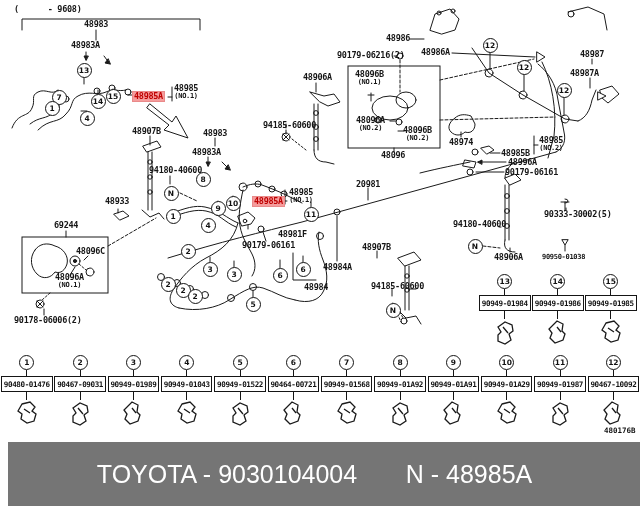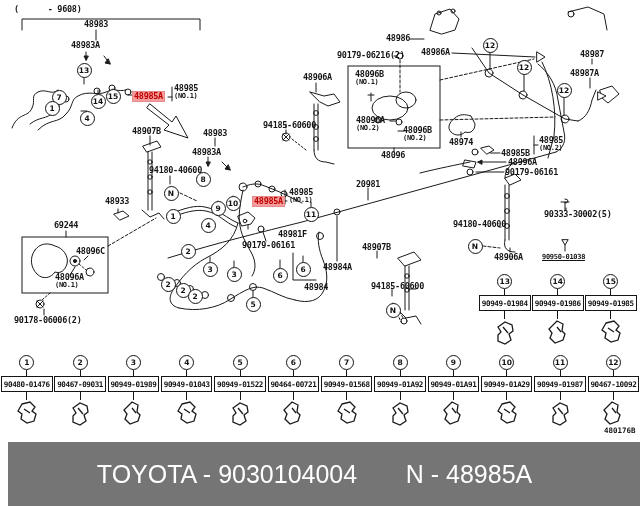--- a/index.html
+++ b/index.html
@@ -1,17 +1,17 @@
 <!DOCTYPE html>
 <html><head>
 <meta charset="utf-8">
 <style>
   html,body{margin:0;padding:0;background:#fff;}
   #stage{position:relative;width:640px;height:506px;background:#ffffff;overflow:hidden;
-         font-family:"DejaVu Sans Mono",monospace;}
+         font-family:"DejaVu Sans Mono",monospace;text-align:center;}
   #artwork{position:absolute;left:0;top:0;}
   #label-layer,#callout-layer,#legend-layer{position:absolute;left:0;top:0;width:640px;height:442px;}
   .part-label{position:absolute;font:bold 8.5px "DejaVu Sans Mono",monospace;color:#151515;
               white-space:pre;line-height:1.08;letter-spacing:-0.3px;}
   .part-label .l2{font-size:7px;font-weight:bold;}
   .part-label.small{font-size:7px;}
   .part-label.hl{background:#f59c9c;color:#bf0000;border:1px solid #e98a8a;padding:0 1px;line-height:1.0;}
   .callout{position:absolute;width:13px;height:13px;border:1.4px solid #151515;border-radius:50%;
            background:#fff;display:flex;align-items:center;justify-content:center;
            font:bold 7.5px "DejaVu Sans",sans-serif;color:#111;}
@@ -232,21 +232,21 @@
       <div class="part-label" style="left: 570px; top: 69px;">48987A</div>
       <div class="part-label" style="left: 356px; top: 180px;">20981</div>
       <div class="part-label" style="left: 449px; top: 138px;">48974</div>
       <div class="part-label" style="left: 539px; top: 136px;">48985<div class="l2">(NO.2)</div></div>
       <div class="part-label" style="left: 501px; top: 149px;">48985B</div>
       <div class="part-label" style="left: 508px; top: 158px;">48996A</div>
       <div class="part-label" style="left: 505px; top: 168px;">90179-06161</div>
       <div class="part-label" style="left: 544px; top: 210px;">90333-30002(5)</div>
       <div class="part-label" style="left: 453px; top: 220px;">94180-40600</div>
       <div class="part-label" style="left: 494px; top: 253px;">48906A</div>
-      <div class="part-label small" style="left: 542px; top: 254px; text-decoration: underline;">90950-01038</div>
+      <div class="part-label small" style="left: 542px; top: 254px;">90950-01038</div>
       <div class="part-label hl" style="left: 252px; top: 196px;">48985A</div>
       <div class="part-label" style="left: 289px; top: 188px;">48985<div class="l2">(NO.1)</div></div>
       <div class="part-label" style="left: 230px; top: 230px; margin-left: 48px;">48981F</div>
       <div class="part-label" style="left: 242px; top: 241px;">90179-06161</div>
       <div class="part-label" style="left: 323px; top: 263px;">48984A</div>
       <div class="part-label" style="left: 304px; top: 283px;">48984</div>
       <div class="part-label" style="left: 362px; top: 243px;">48907B</div>
       <div class="part-label" style="left: 371px; top: 282px;">94185-60600</div>
       <div class="part-label" style="left: 149px; top: 166px;">94180-40600</div>
       <div class="part-label" style="left: 105px; top: 197px;">48933</div>

